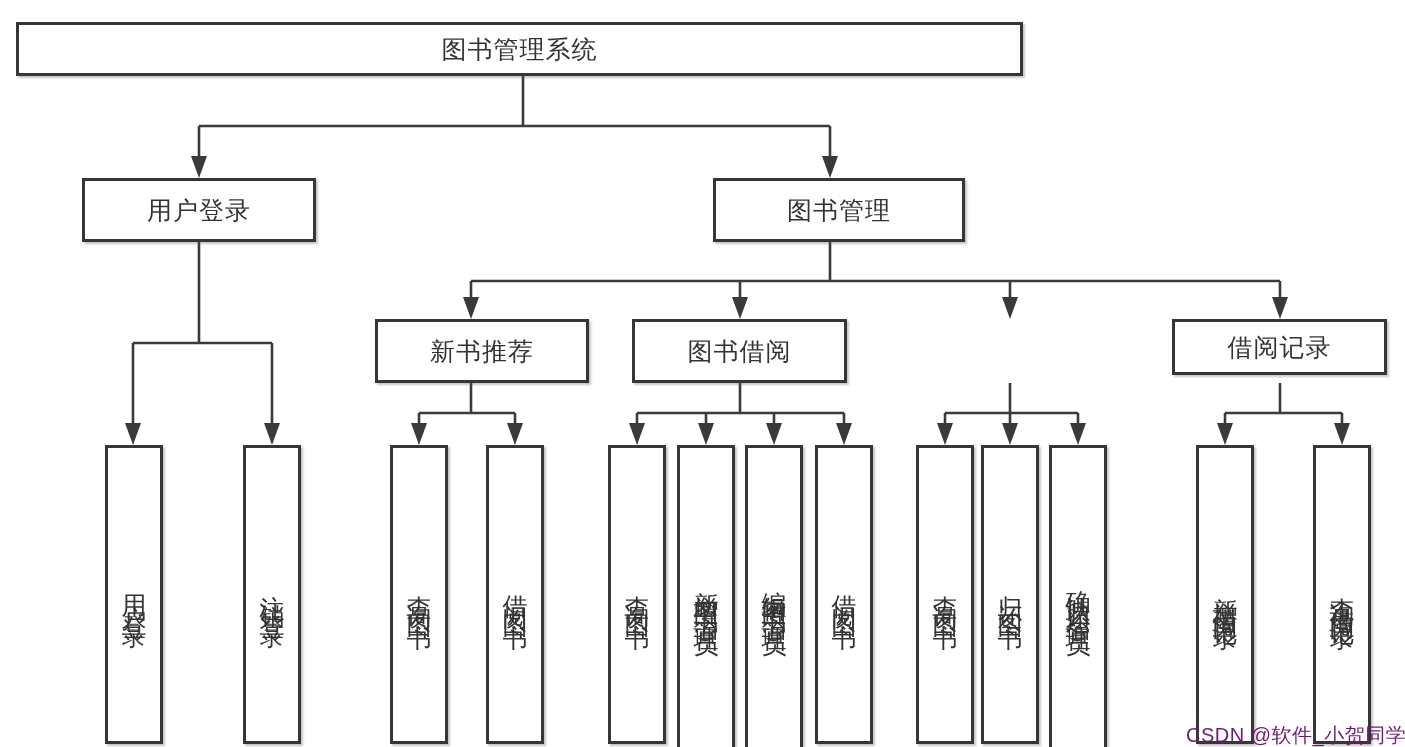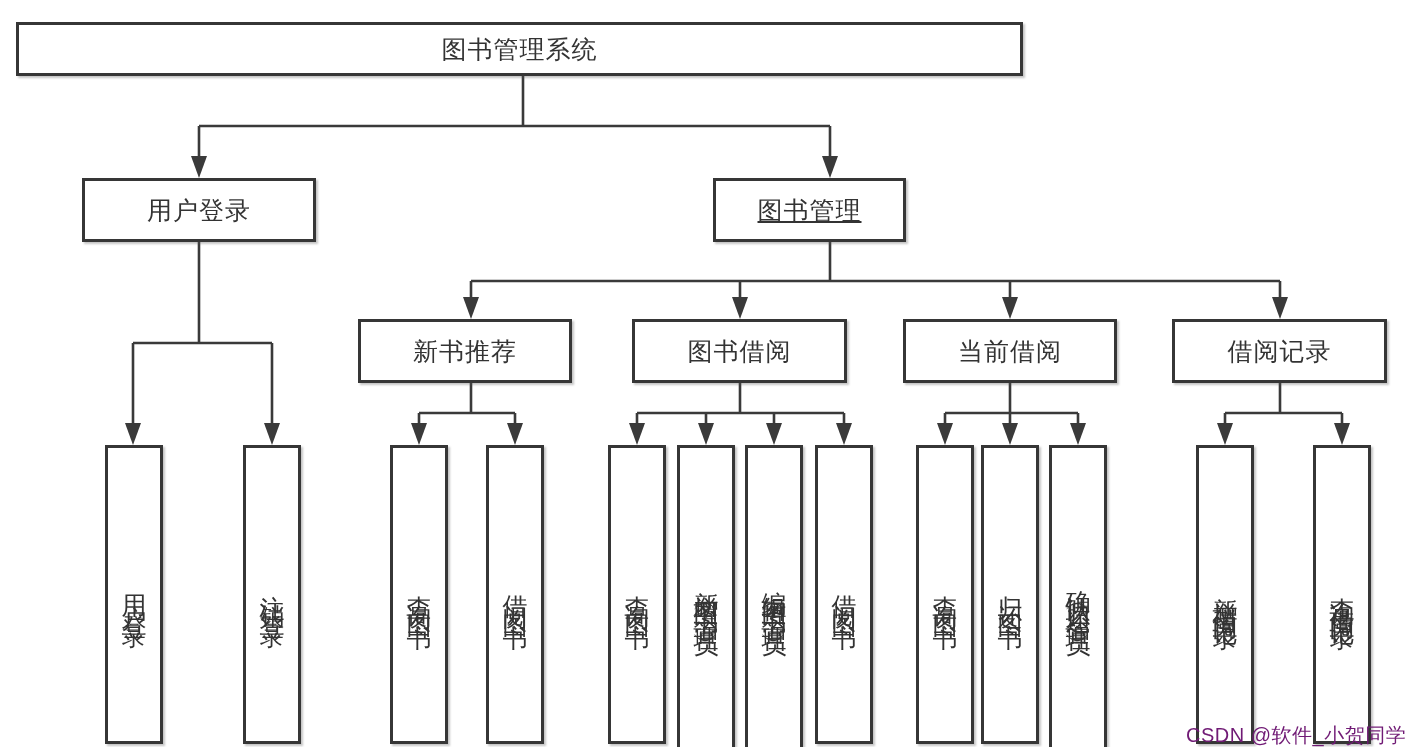--- a/index.html
+++ b/index.html
@@ -64,34 +64,31 @@
     </g>
   </svg>
 
   <div class="box" style="left:16px;top:14px;width:1007px;height:54px;">
     <span class="hlabel">图书管理系统</span>
   </div>
 
   <div class="box" style="left:82px;top:170px;width:234px;height:64px;">
     <span class="hlabel">用户登录</span>
   </div>
-  <div class="box" style="left:713px;top:170px;width:193px;height:64px;text-decoration:underline;">
+  <div class="box" style="left:713px;top:170px;width:252px;height:64px;">
     <span class="hlabel">图书管理</span>
   </div>
 
-  <div class="box" style="left:358px;top:311px;width:214px;height:64px;">
+  <div class="box" style="left:375px;top:311px;width:214px;height:64px;">
     <span class="hlabel">新书推荐</span>
   </div>
   <div class="box" style="left:632px;top:311px;width:215px;height:64px;align-items:center;">
     <span class="hlabel">图书借阅</span>
   </div>
-  <div class="box" style="left:903px;top:311px;width:214px;height:64px;">
-    <span class="hlabel">当前借阅</span>
-  </div>
-  <div class="box" style="left:1172px;top:311px;width:215px;height:64px;">
+  <div class="box" style="left:1172px;top:311px;width:215px;height:56px;">
     <span class="hlabel">借阅记录</span>
   </div>
 
   <div class="box leaf" style="left:105px;top:437px;width:58px;height:299px;">
     <span class="vlabel">用户登录</span>
   </div>
   <div class="box leaf" style="left:243px;top:437px;width:58px;height:299px;">
     <span class="vlabel">注销登录</span>
   </div>
 

